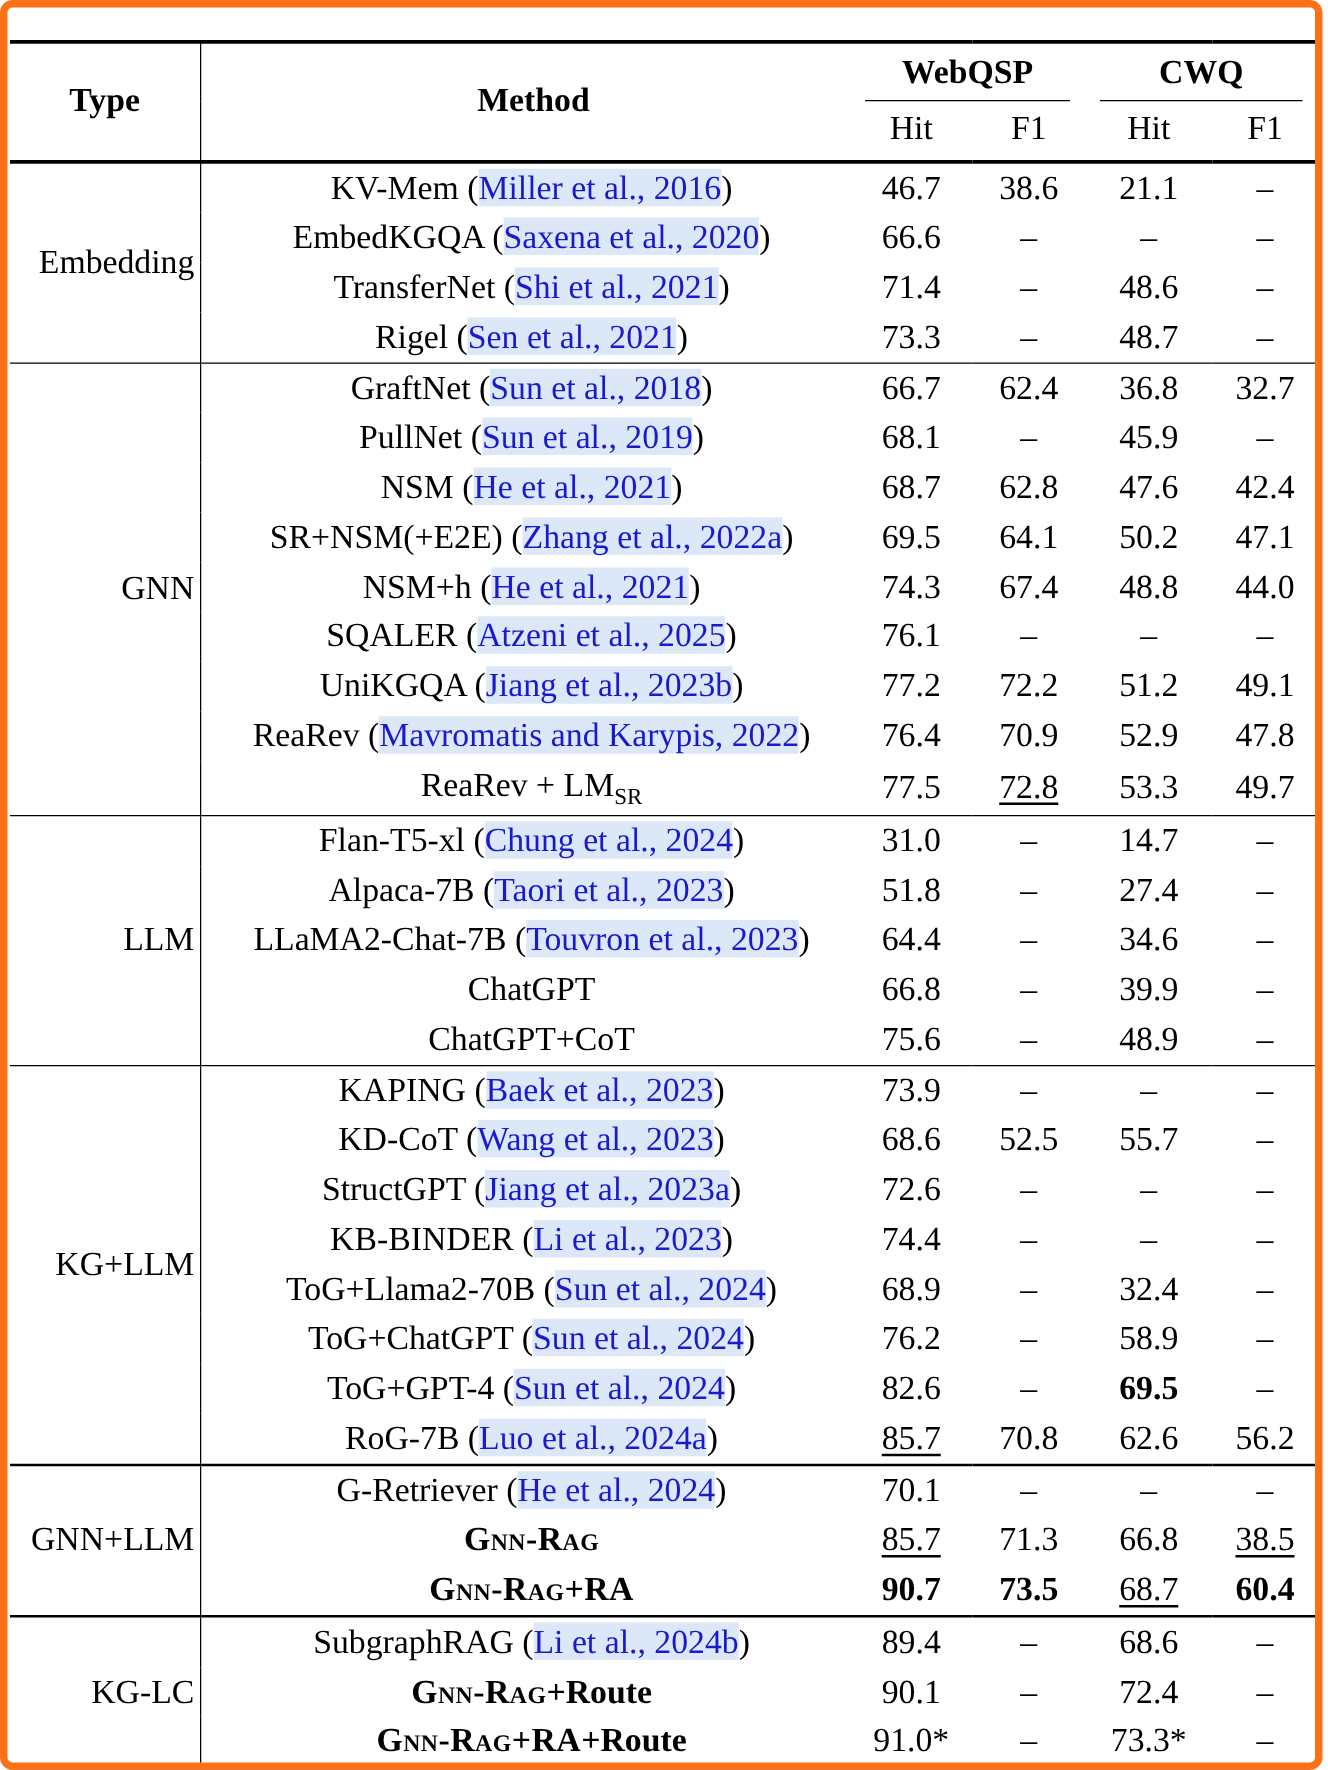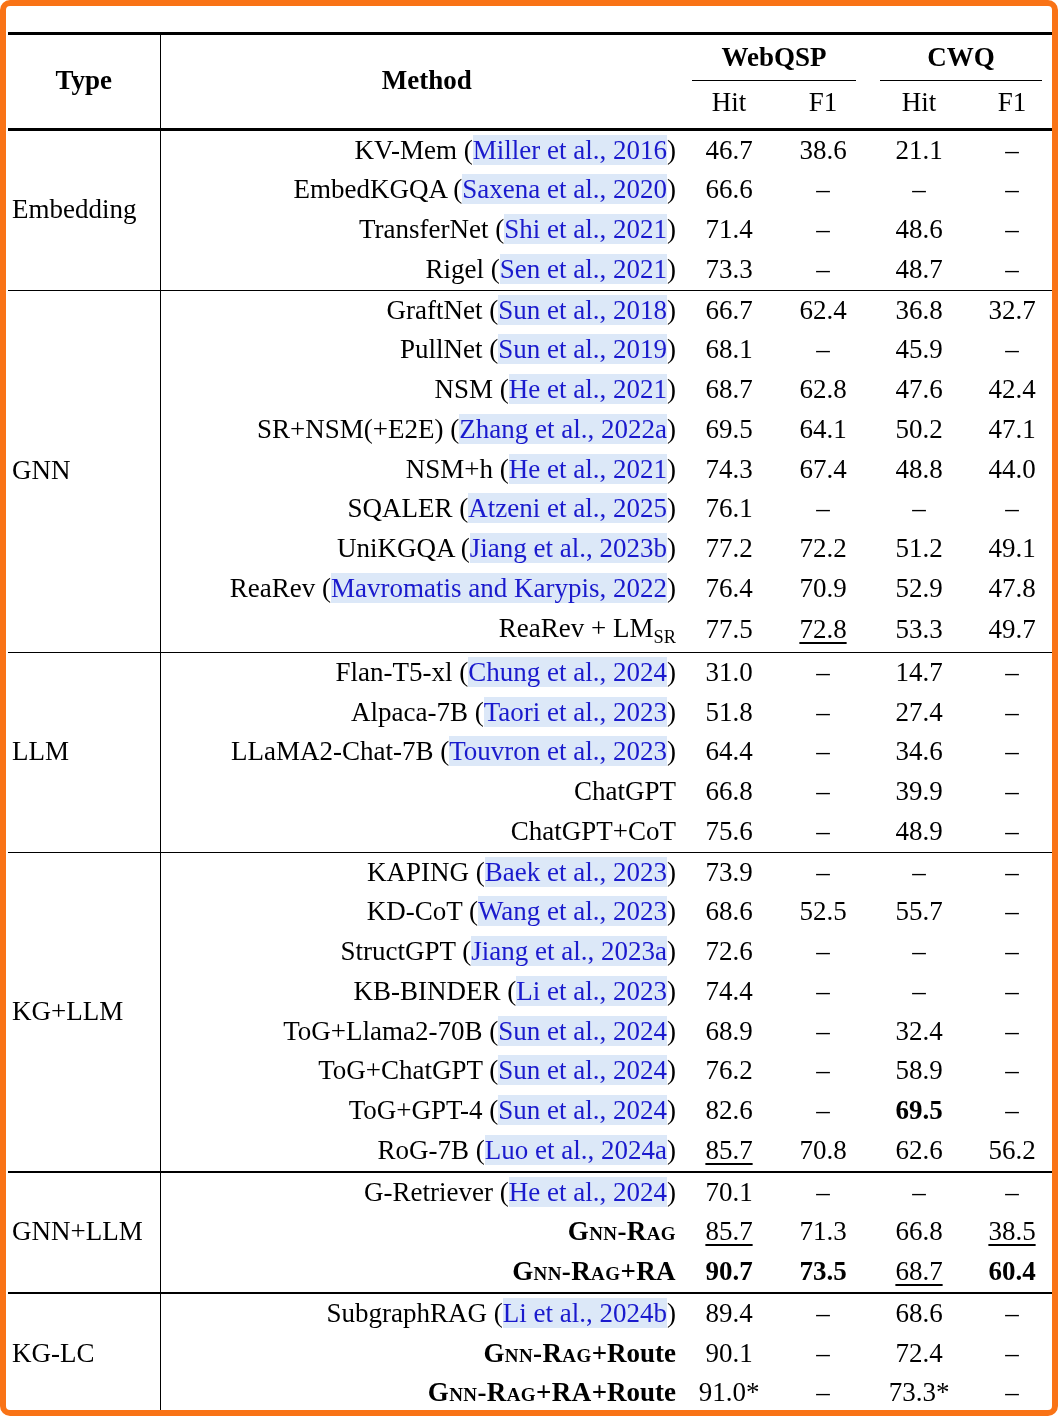--- a/index.html
+++ b/index.html
@@ -25,22 +25,22 @@
   thead th{font-weight:700;vertical-align:middle;}
   th.type-h{text-align:center;border-right:1.6px solid #000;}
   th.method-h{text-align:center;padding-left:14px;}
   th.group-h{padding:5px 0 0 0;font-weight:700;}
   th.group-h .glabel{
     display:block;margin:0 12px;padding:1px 0 5px 0;
     border-bottom:1.7px solid #000;text-align:center;
   }
   tr.subhead th{font-weight:400;text-align:center;padding:5px 0 8px 0;}
   td{padding:3px 4px;vertical-align:middle;}
-  td.type-cell{text-align:left;border-right:1.6px solid #000;}
-  td.method-cell{text-align:right;padding-left:14px;white-space:nowrap;overflow:hidden;}
+  td.type-cell{text-align:right;border-right:1.6px solid #000;}
+  td.method-cell{text-align:center;padding-left:14px;white-space:nowrap;overflow:hidden;}
   td.num-cell{text-align:center;}
   tbody.sep-thin > tr:first-child > td{border-top:1.6px solid #000;}
   tbody.sep-thick > tr:first-child > td{border-top:2.8px solid #000;}
   .cite{color:var(--link-color,#1a1acd);background:var(--link-hl,#dce8f8);}
   .bold{font-weight:700;}
   .sc{font-variant:small-caps;letter-spacing:0.4px;}
   .u{text-decoration:underline;text-decoration-thickness:1.6px;text-underline-offset:4px;}
   sub.msub{font-size:0.68em;}
 </style>
 </head>

